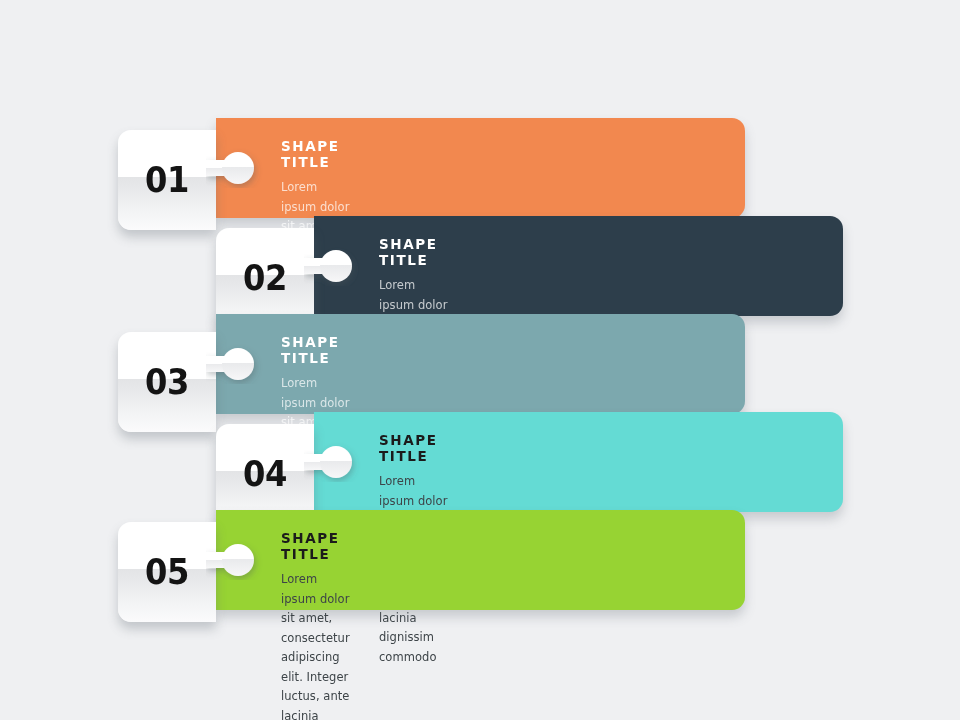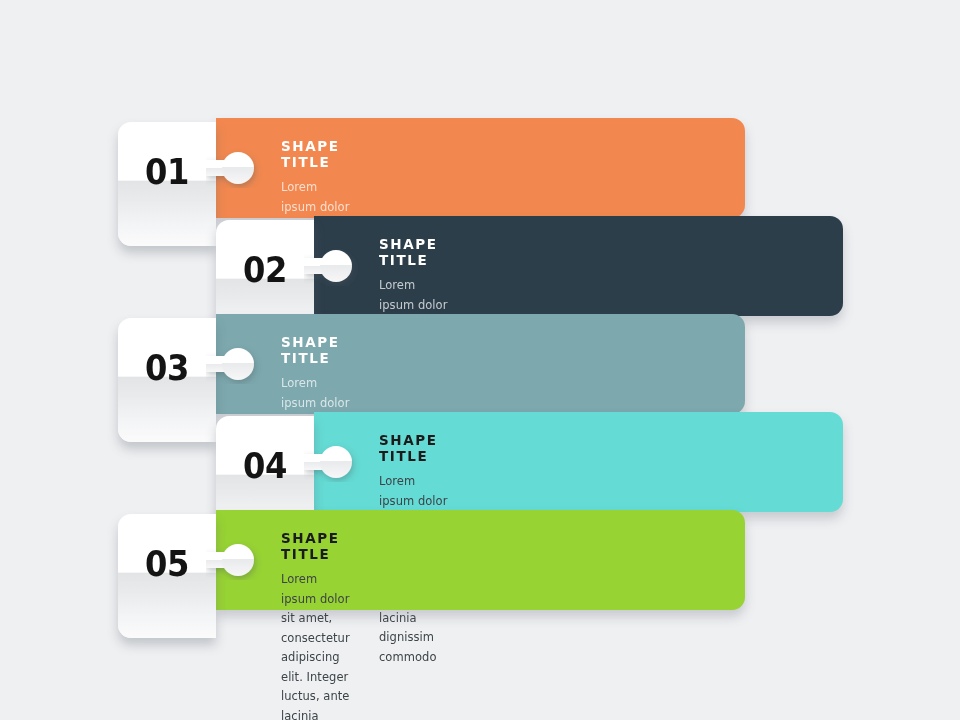--- a/index.html
+++ b/index.html
@@ -39,23 +39,23 @@
     border-radius: 13px;
     box-shadow: 0 7px 11px rgba(90, 98, 110, 0.26);
   }
 
   
   .panel.left-square { border-top-left-radius: 0; border-bottom-left-radius: 0; }
 
   
   .numblock {
     position: absolute;
-    top: 4px;
+    top: 12px;
     width: 98px;
-    height: 124px;
+    height: 100px;
     border-radius: 13px 0 0 13px;
     background: linear-gradient(to bottom,
                 #ffffff 0%, #ffffff 47%,
                 #e3e4e6 47.5%, #e9eaec 62%, #f3f4f5 82%, #fbfbfc 100%);
     box-shadow: 0 7px 11px rgba(90, 98, 110, 0.30);
     overflow: visible;
   }
 
   .numblock .num {
     position: absolute;
@@ -175,21 +175,21 @@
           </g>
         </svg>
       </div>
     </div>
     <div class="row" style="left: 0px; top: 314px; z-index: 12;">
       <div class="panel left-square" style="left: 216px; width: 529px; background: rgb(124, 168, 174);"></div>
       <div class="txt t-light" style="left: 281px;">
         <div class="title">SHAPE TITLE</div>
         <div class="body">Lorem ipsum dolor sit amet, consectetur adipiscing elit. Integer luctus, ante lacinia dignissim commodo</div>
       </div>
-      <div class="numblock" style="left: 118px;">
+      <div class="numblock" style="left: 118px; margin-top: 6px;">
         <div class="num">03</div>
       </div>
       <div class="knob" style="left: 206px;">
         <svg width="58" height="40" viewBox="0 0 58 40">
           <defs>
             <linearGradient id="kg2" x1="0" y1="0" x2="0" y2="1">
               <stop offset="0%" stop-color="#ffffff"></stop>
               <stop offset="47%" stop-color="#ffffff"></stop>
               <stop offset="48%" stop-color="#e9eaec"></stop>
               <stop offset="100%" stop-color="#f7f7f8"></stop>

